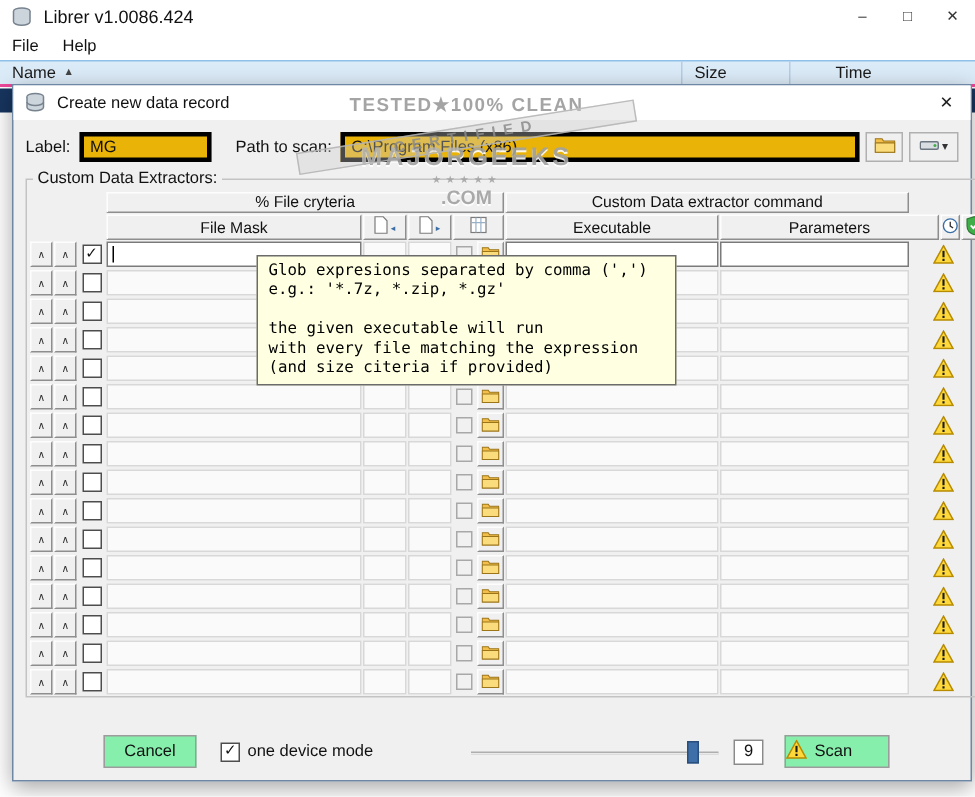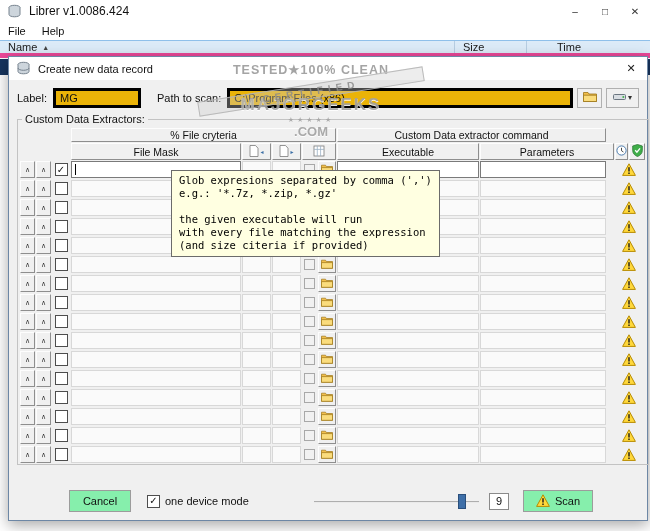--- a/index.html
+++ b/index.html
@@ -7,21 +7,21 @@
   .screen { position:relative; width:650px; height:531px; background:#ffffff; }
 
   
   .titlebar { height:22px; background:#ffffff; display:flex; align-items:center; padding-left:7px; }
   .app-icon { width:15px; height:15px; display:inline-flex; margin-right:7px; }
   .title-text { font-size:12px; color:#111; }
   .win-btns { margin-left:auto; display:flex; }
   .win-btn { width:30px; height:22px; display:flex; align-items:center; justify-content:center; font-size:10px; color:#333; }
   .menubar { height:18px; background:#ffffff; display:flex; align-items:center; padding-left:8px; gap:16px; }
   .menu-item { font-size:11px; color:#111; }
-  .list-header { height:18px; background:#dcebf8; border-top:1px solid #8fc0ea; border-bottom:5px solid #ec4899; display:flex; font-size:11px; color:#1a1a1a; }
+  .list-header { height:18px; background:#dcebf8; border-top:1px solid #8fc0ea; border-bottom:2px solid #ec4899; display:flex; font-size:11px; color:#1a1a1a; }
   .lh-col { display:flex; align-items:center; padding-left:8px; border-right:1px solid #b6cde2; }
   .lh-name { width:455px; }
   .lh-size { width:72px; }
   .lh-time { flex:1; padding-left:30px; border-right:none; }
   .sort { font-size:7px; margin-left:5px; color:#444; }
   .selected-row { position:absolute; left:0; top:59px; width:650px; height:16px; background:#17355f; z-index:1; }
 
   
   .dialog { position:absolute; left:8px; top:56px; width:640px; height:465px; background:#f0f0f0; border:1px solid #6d87a5; box-shadow:0 4px 14px rgba(0,0,0,.35); z-index:10; }
   .dlg-title { height:23px; background:#ffffff; display:flex; align-items:center; padding-left:7px; }
@@ -62,34 +62,34 @@
   .row.focused .caret { display:block; }
   .row.focused .cell.main { background:#ffffff; border-color:#7a7a7a; }
   .ghost { background:transparent; border:none; }
   .warncell { background:transparent; border:none; display:flex; align-items:center; justify-content:center; }
   .cb { width:13px; height:13px; background:#fff; border:1px solid #4d4d4d; display:flex; align-items:center; justify-content:center; font-size:10px; line-height:1; color:#111; }
   .row .cb .mark { visibility:hidden; }
   .row.checked .cb .mark { visibility:visible; }
   .cbsm { width:11px; height:11px; background:#f1f1f1; border:1px solid #a8a8a8; display:block; }
 
   
-  .tooltip { position:absolute; left:162px; top:113px; z-index:40; background:#ffffe1; border:1px solid #6b6b6b; padding:3px 7px 4px 7px; font-family:"DejaVu Sans Mono", monospace; font-size:10.5px; line-height:13px; color:#000; white-space:pre; }
+  .tooltip { position:absolute; left:162px; top:113px; z-index:40; background:#ffffe1; border:1px solid #6b6b6b; padding:3px 18px 4px 7px; font-family:"DejaVu Sans Mono", monospace; font-size:10.5px; line-height:13px; color:#000; white-space:pre; }
 
   
   .footer { margin-top:auto; display:flex; align-items:center; padding-bottom:2px; }
   .btn { height:22px; min-width:62px; background:#86efac; border:1px solid #9c9c9c; font-size:11px; color:#111; }
   .cancel { margin-left:52px; }
   .cbrow { margin-left:16px; display:flex; align-items:center; gap:5px; font-size:11px; color:#111; }
   .cbrow .cb .mark { visibility:visible; }
   .fspacer { flex:1; }
   .slider { position:relative; width:165px; height:17px; }
   .groove { position:absolute; left:0; right:0; top:8px; height:2px; background:#aeaeae; border-bottom:1px solid #eaeaea; }
   .thumb { position:absolute; left:144px; top:1px; width:8px; height:15px; background:#3e6fa8; border:1px solid #2a4f7c; }
   .valuebox { width:20px; height:17px; margin-left:10px; background:#fff; border:1px solid #8a8a8a; font-size:11px; display:flex; align-items:center; justify-content:center; color:#111; }
-  .scan { margin-left:14px; margin-right:46px; display:flex; align-items:center; justify-content:center; gap:5px; min-width:70px; }
+  .scan { margin-left:14px; margin-right:46px; display:flex; align-items:center; gap:5px; min-width:70px; }
 
   
   .watermark { position:absolute; left:205px; top:62px; width:212px; z-index:60; text-align:center; pointer-events:none; opacity:.9; }
   .wm-top { font-size:12.5px; font-weight:bold; letter-spacing:1px; color:#9b9b9b; text-shadow:0 1px 0 #fff; }
   .wm-ribbon { position:absolute; left:-8px; right:-8px; top:22px; transform:rotate(-9deg); border:1px solid #b5b5b5; background:rgba(205,205,205,.4); font-size:10px; font-weight:bold; letter-spacing:5px; color:#8f8f8f; padding:1px 0; }
   .wm-brand { margin-top:18px; font-size:17px; font-weight:bold; letter-spacing:2px; color:#a2a2a2; text-shadow:0 1px 0 #fff; }
   .wm-stars { font-size:7px; letter-spacing:3px; color:#a5a5a5; margin-top:1px; }
   .wm-com { font-size:13px; font-weight:bold; color:#a2a2a2; text-shadow:0 1px 0 #fff; }
 </style>
 </head>
@@ -194,21 +194,21 @@
                 </svg></span>
             <span style="font-size:6px;color:#3a6ea5">▸</span>
           </div>
           <div class="hcell" style="width:34px">
             <span><svg width="12" height="12" viewBox="0 0 12 12">
                   <rect x="1" y="1" width="10" height="10" fill="#fff" stroke="#7b7b7b" stroke-width="0.8"></rect>
                   <path d="M1 4.4 h10 M4.3 1 v10 M7.6 1 v10" stroke="#9ab0c4" stroke-width="0.8"></path>
                 </svg></span>
           </div>
           <div class="hcell" style="width:142px">Executable</div>
-          <div class="hcell" style="width:134px">Parameters</div>
+          <div class="hcell" style="width:146px">Parameters</div>
           <div class="hcell" style="width:13px">
             <span><svg width="11" height="11" viewBox="0 0 11 11">
                   <circle cx="5.5" cy="5.5" r="4.6" fill="#fff" stroke="#3a6ea5" stroke-width="0.9"></circle>
                   <path d="M5.5 2.8 v2.9 l1.9 1.3" stroke="#333" stroke-width="0.9" fill="none"></path>
                 </svg></span>
           </div>
           <div class="hcell" style="width:16px">
             <span><svg width="11" height="13" viewBox="0 0 11 13">
                   <path d="M5.5 0.5 L10.3 2 V6.6 C10.3 9.5 8 11.6 5.5 12.5 C3 11.6 0.7 9.5 0.7 6.6 V2 Z" fill="#3fae49" stroke="#2b7a33" stroke-width="0.8"></path>
                   <path d="M3.2 6.3 L4.9 8.2 L8 4.4" stroke="#fff" stroke-width="1.3" fill="none"></path>

